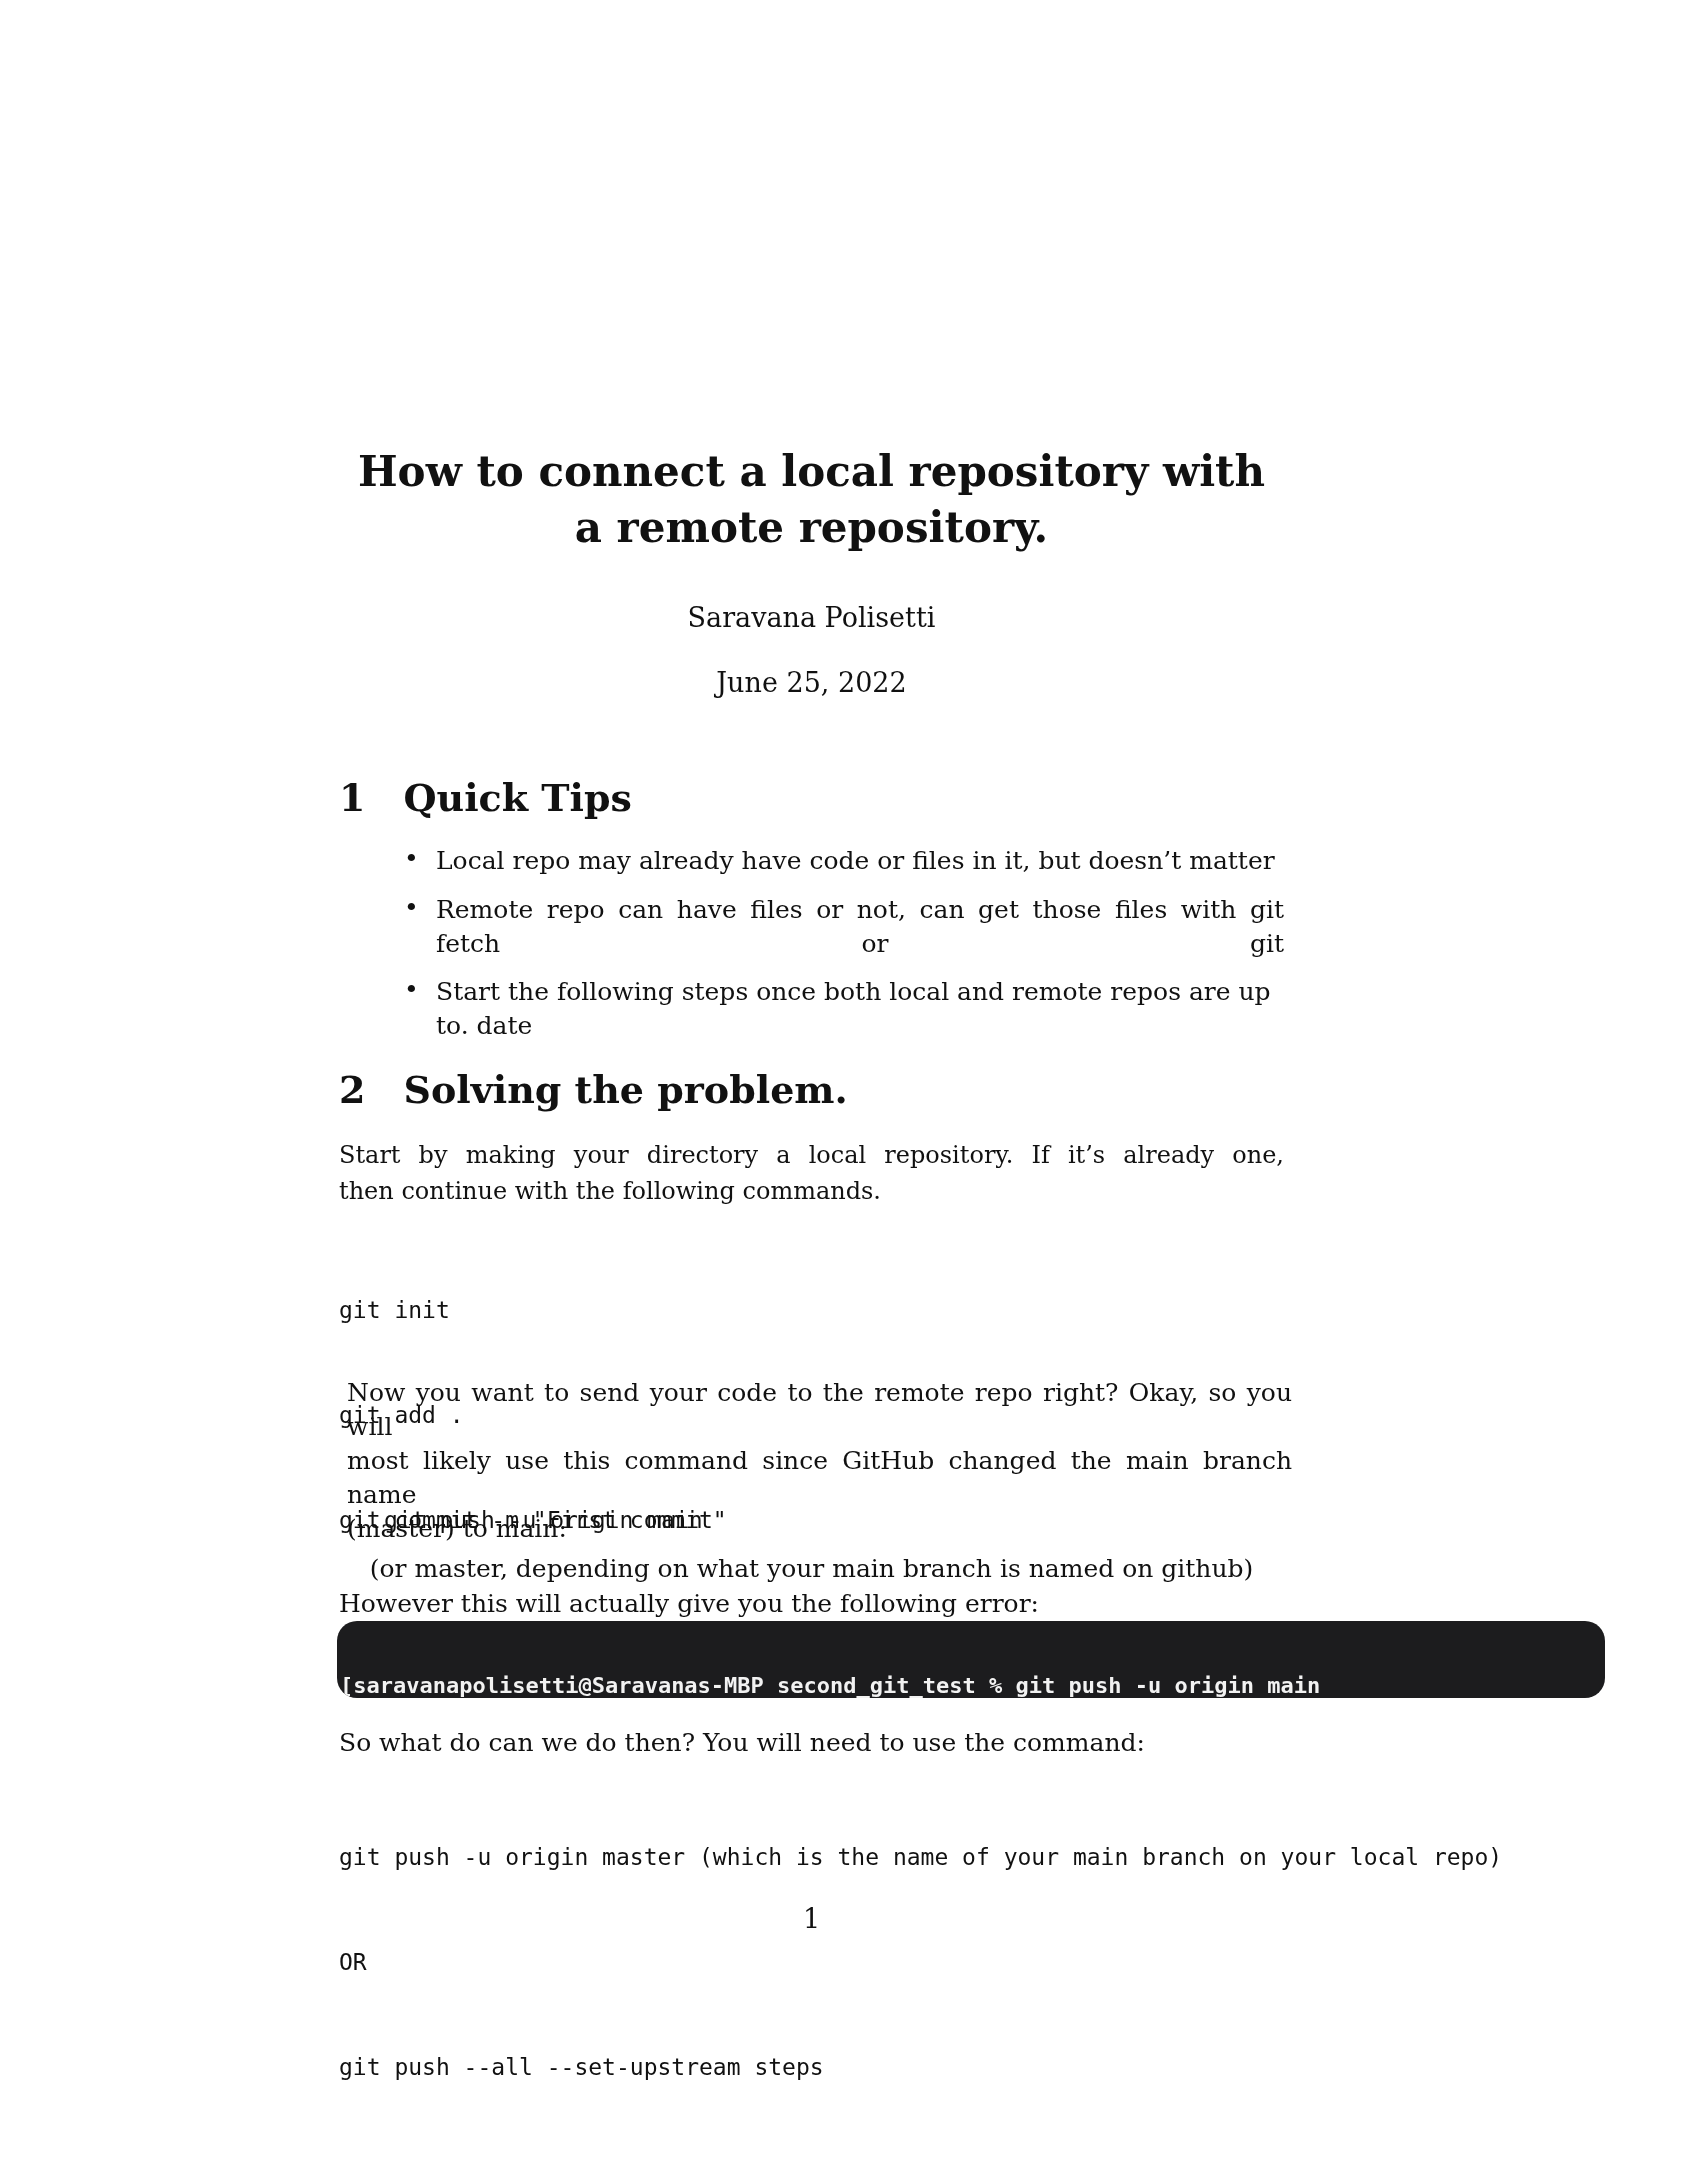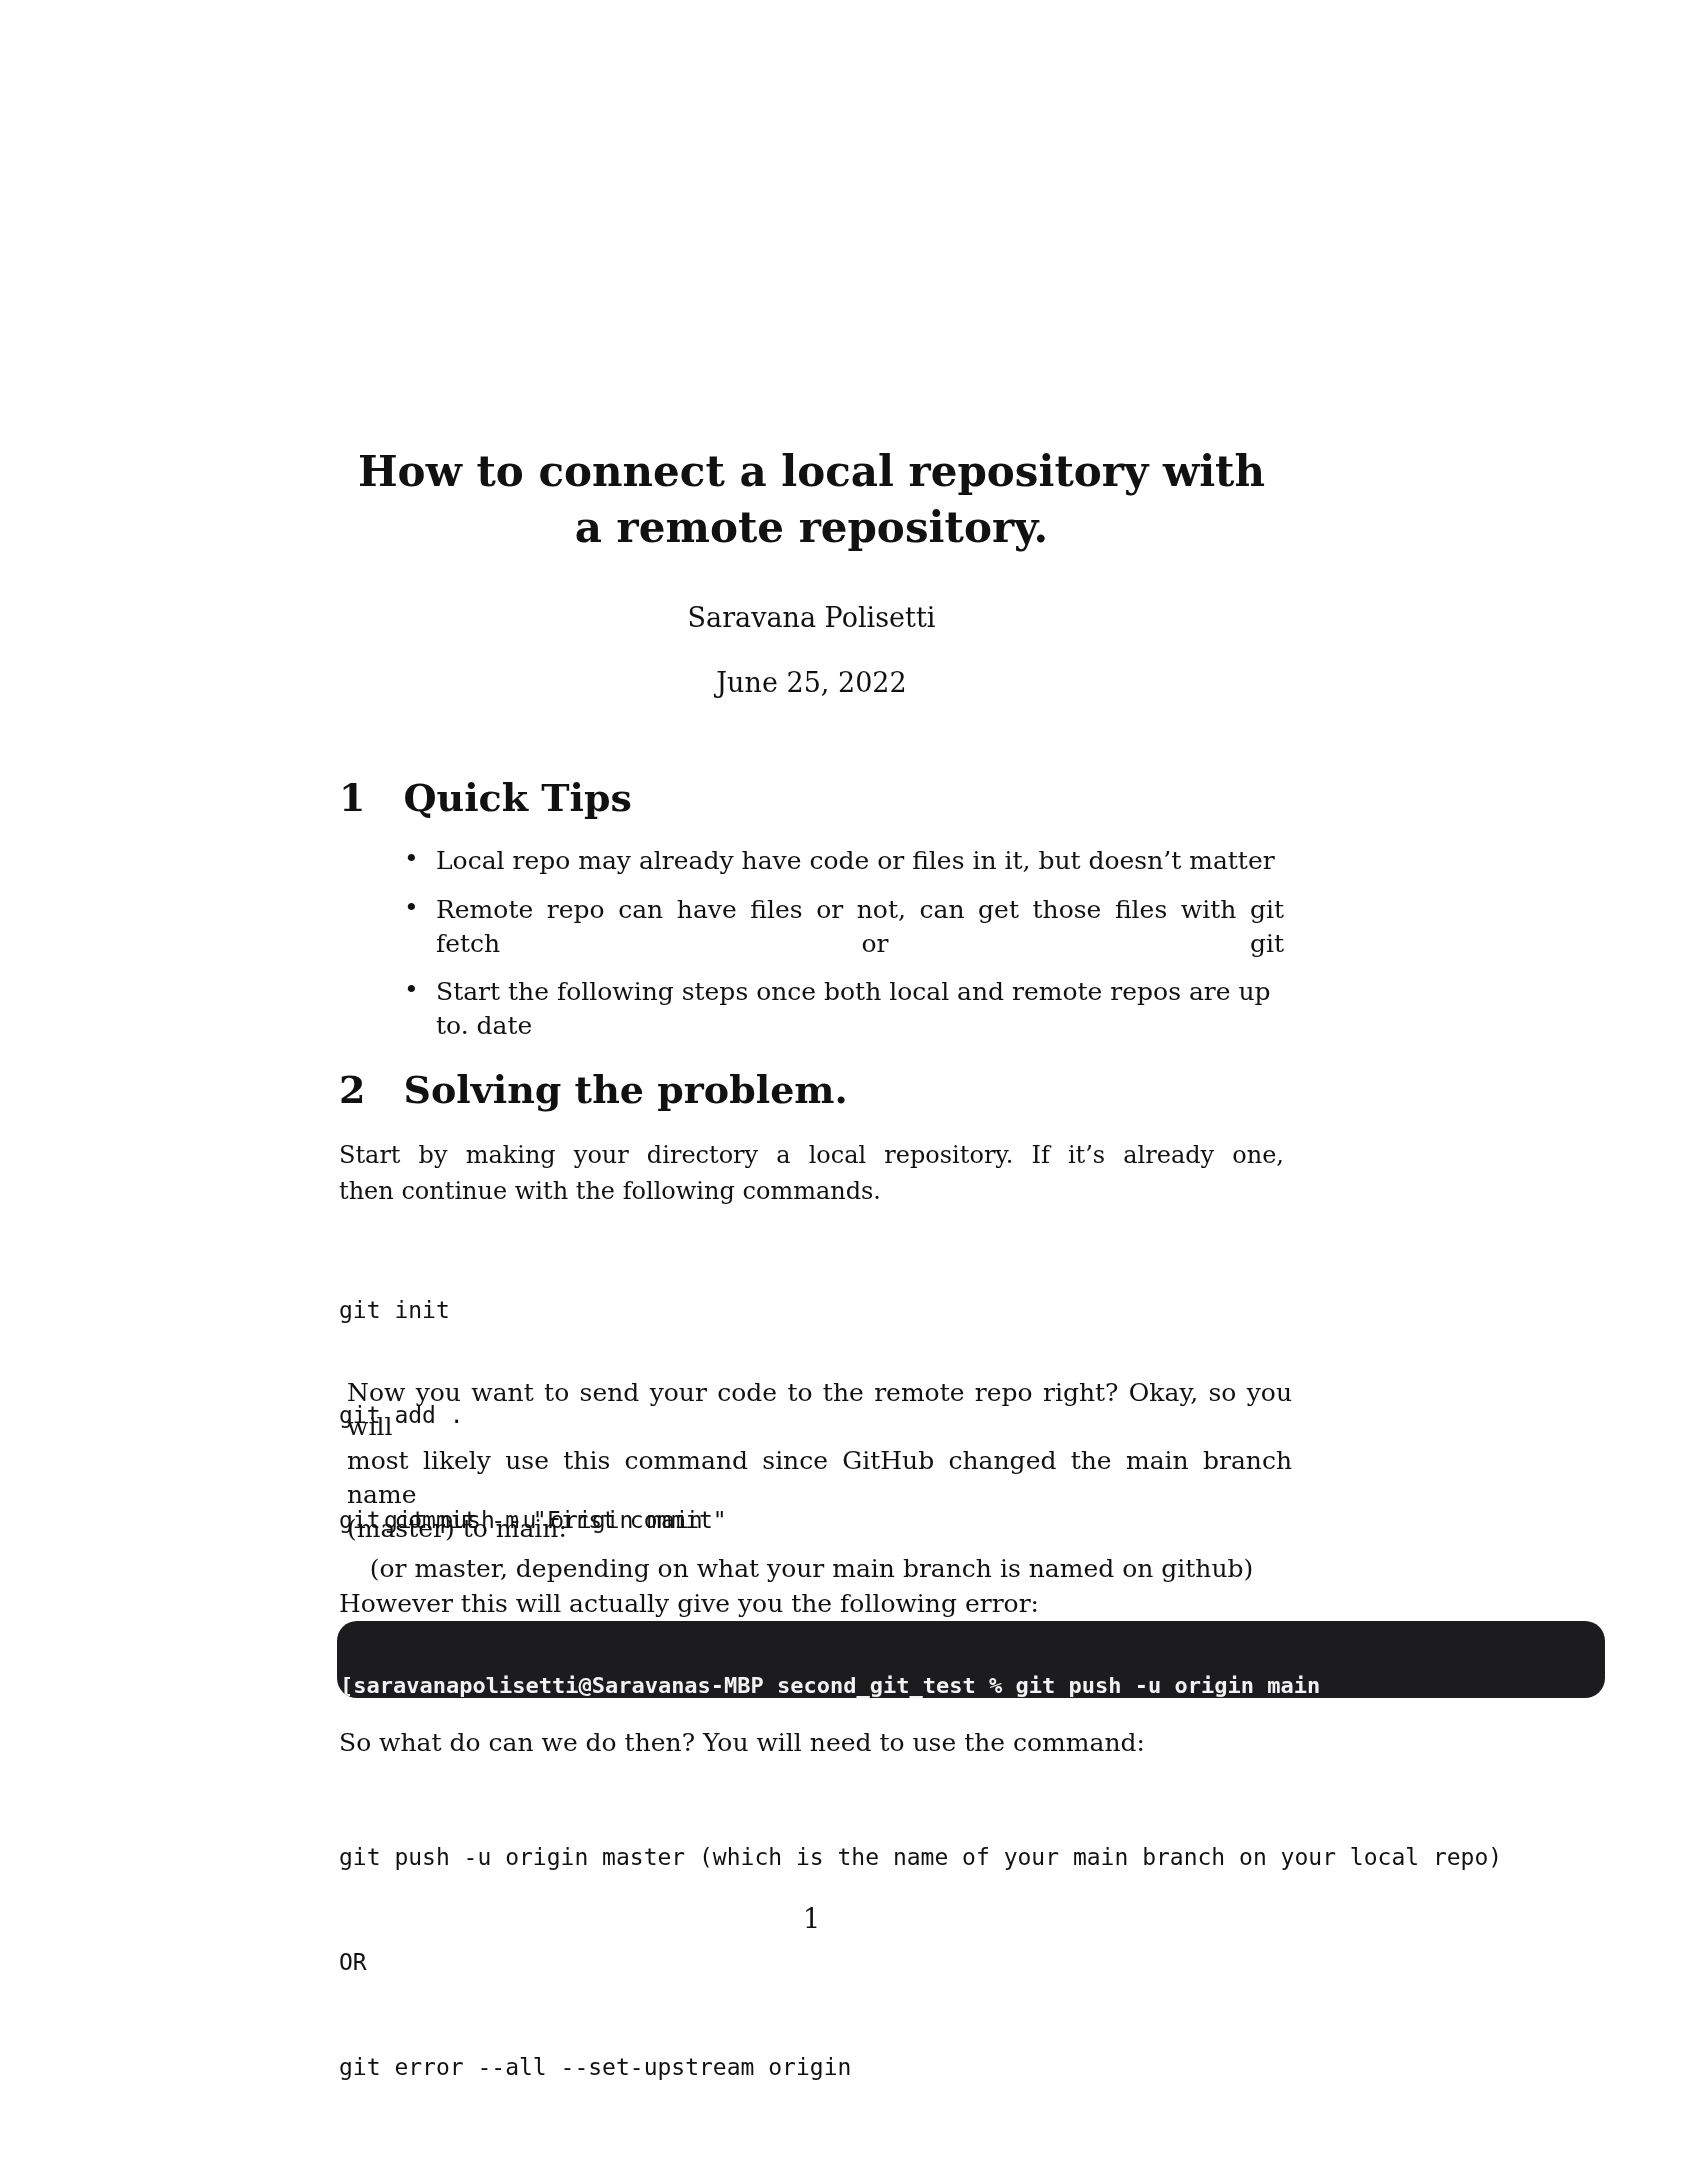--- a/index.html
+++ b/index.html
@@ -130,19 +130,19 @@
     <div id="term-line1" style="color: rgb(242, 242, 242);">[saravanapolisetti@Saravanas-MBP second_git_test % git push -u origin main</div>
     
     
   </div>
 
   <div class="abs col body-text para3">So what do can we do then?  You will need to use the command:</div>
 
   <div class="abs col mono codeblock2">
     <div>git push -u origin master (which is the name of your main branch on your local repo)</div>
     <div>OR</div>
-    <div>git error --all --set-upstream origin</div>
+    <div>git push --all --set-upstream steps</div>
   </div>
 
   <div class="abs col center page-number">1</div>
 
 </div>
 
 
 </body></html>

